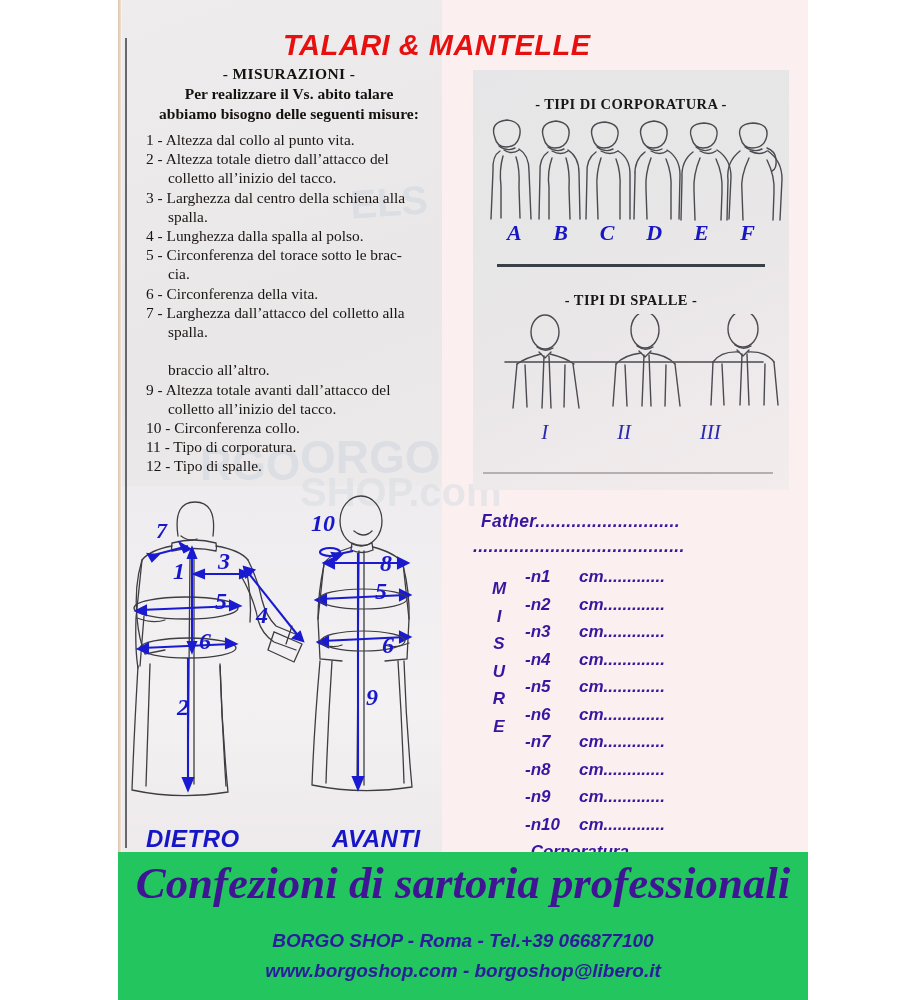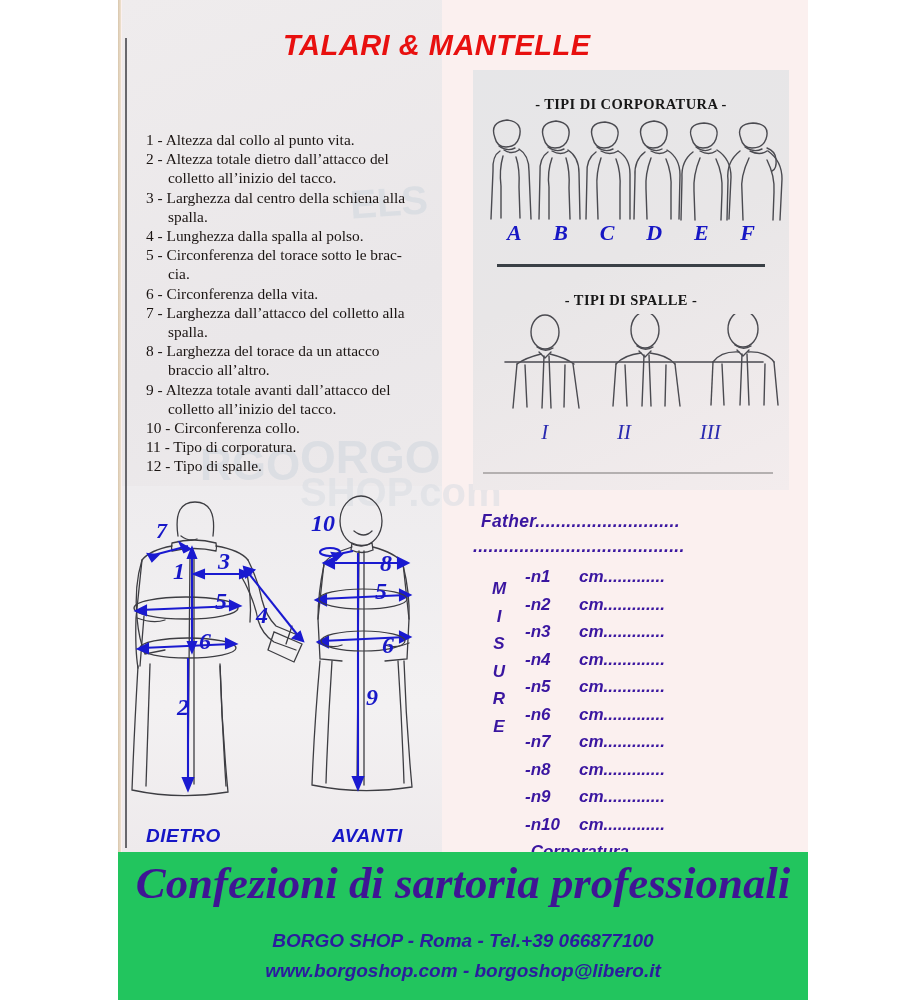--- a/index.html
+++ b/index.html
@@ -123,21 +123,21 @@
   }
   .rows .row .lbl{display:inline-block;width:54px;}
 
   
   .fig-num{
     position:absolute;font-family:"Liberation Serif",serif;
     font-style:italic;font-weight:bold;color:#1818c8;
   }
   .fig-cap{
     position:absolute;font-family:"Liberation Sans",sans-serif;
-    font-style:italic;font-weight:bold;font-size:19px;color:#1616c6;
+    font-style:italic;font-weight:bold;font-size:24px;color:#1616c6;
     letter-spacing:.5px;
   }
 
   
   .footer{
     position:absolute;left:118px;top:852px;width:690px;height:148px;
     background:#22c55e;
   }
   .script{
     position:absolute;left:0;top:6px;width:690px;text-align:center;
@@ -165,30 +165,35 @@
   <div class="rule-left"></div>
 
   <div class="ghost" style="left:350px;top:180px;font-size:40px;transform:rotate(-4deg);">ELS</div>
   <div class="ghost" style="left:300px;top:430px;font-size:46px;">ORGO</div>
   <div class="ghost" style="left:300px;top:470px;font-size:40px;color:#d9dde3;">SHOP.com</div>
   <div class="ghost" style="left:200px;top:440px;font-size:44px;">RGO</div>
   <div class="ghost" style="left:600px;top:540px;font-size:34px;color:#eee6e6;"></div>
 
   <div class="title">TALARI &amp; MANTELLE</div>
 
+  <div class="mis-head">
+    <div class="l1">- MISURAZIONI -</div>
+    <div>Per realizzare il Vs. abito talare</div>
+    <div>abbiamo bisogno delle seguenti misure:</div>
+  </div>
 
   <div class="mis-list">
     <div class="item"><span>1 - Altezza dal collo al punto vita.</span></div>
     <div class="item"><span>2 - Altezza totale dietro dall’attacco del</span><br><span style="padding-left:22px;display:inline-block">colletto all’inizio del tacco.</span></div>
     <div class="item"><span>3 - Larghezza dal centro della schiena alla</span><br><span style="padding-left:22px;display:inline-block">spalla.</span></div>
     <div class="item"><span>4 - Lunghezza dalla spalla al polso.</span></div>
     <div class="item"><span>5 - Circonferenza del torace sotto le brac-</span><br><span style="padding-left:22px;display:inline-block">cia.</span></div>
     <div class="item"><span>6 - Circonferenza della vita.</span></div>
     <div class="item"><span>7 - Larghezza dall’attacco del colletto alla</span><br><span style="padding-left:22px;display:inline-block">spalla.</span></div>
-    <div class="item"><span>8 - Larghezza del torace da un attacco</span><br><span style="padding-left:22px;display:inline-block">braccio all’altro.</span></div>
+    <div class="item"><br><span style="padding-left:22px;display:inline-block">braccio all’altro.</span></div>
     <div class="item"><span>9 - Altezza totale avanti dall’attacco del</span><br><span style="padding-left:22px;display:inline-block">colletto all’inizio del tacco.</span></div>
     <div class="item"><span>10 - Circonferenza collo.</span></div>
     <div class="item"><span>11 - Tipo di corporatura.</span></div>
     <div class="item"><span>12 - Tipo di spalle.</span></div>
   </div>
 
   <div class="tipi-panel">
     <div class="tipi-title t1">- TIPI DI CORPORATURA -</div>
 
     <svg class="figA" width="316" height="110" viewBox="0 0 316 110">

